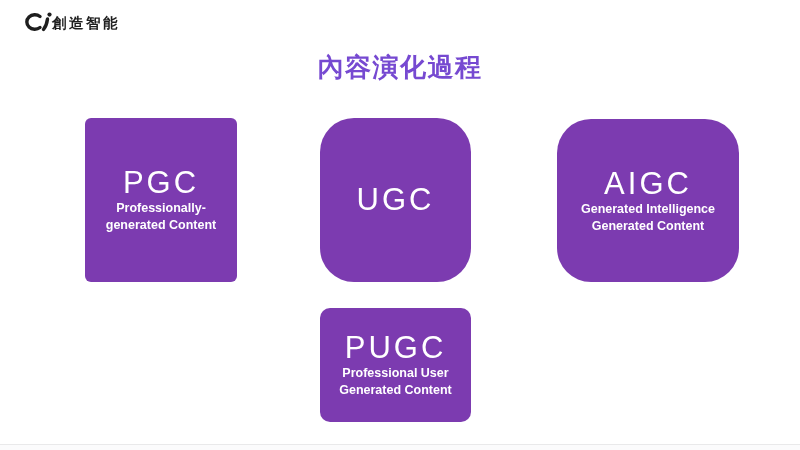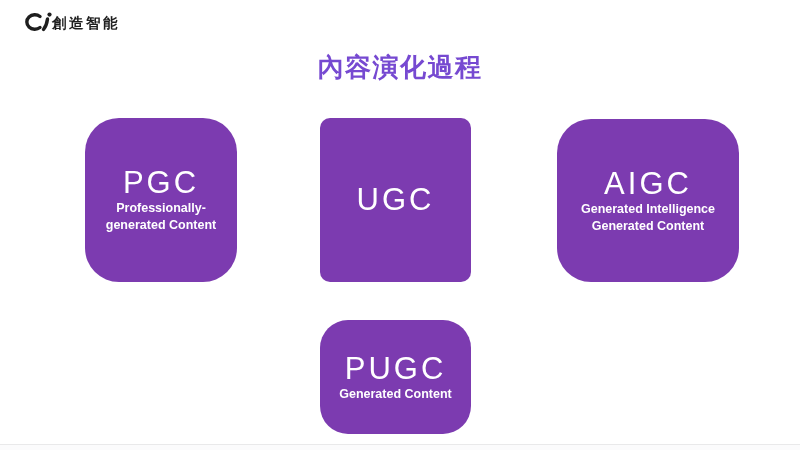--- a/index.html
+++ b/index.html
@@ -51,24 +51,24 @@
     position: absolute;
     background: var(--card-purple);
     border-radius: 34px;
     display: flex;
     flex-direction: column;
     align-items: center;
     justify-content: center;
     color: #ffffff;
     text-align: center;
   }
-  .card-pgc  { left: 85px;  top: 118px; width: 152px; height: 164px; }
-  .card-ugc  { left: 320px; top: 118px; width: 151px; height: 164px; border-radius: 10px; }
+  .card-pgc  { left: 85px;  top: 118px; width: 152px; height: 164px; border-radius: 6px; }
+  .card-ugc  { left: 320px; top: 118px; width: 151px; height: 164px; }
   .card-aigc { left: 557px; top: 119px; width: 182px; height: 163px; }
-  .card-pugc { left: 320px; top: 320px; width: 151px; height: 114px; border-radius: 28px; }
+  .card-pugc { left: 320px; top: 308px; width: 151px; height: 114px; border-radius: 10px; }
 
   .card-acronym {
     font-size: 31px;
     font-weight: 500;
     letter-spacing: 3px;
     line-height: 1.1;
   }
   .card-sub {
     font-size: 12.5px;
     font-weight: 600;
@@ -125,18 +125,19 @@
   <div class="card-acronym">AIGC</div>
   <div class="card-sub">
     <span>Generated Intelligence</span>
     <span>Generated Content</span>
   </div>
 </div>
 
 <div class="card card-pugc">
   <div class="card-acronym">PUGC</div>
   <div class="card-sub">
+    <span>Professional User</span>
     <span>Generated Content</span>
   </div>
 </div>
 
 <div class="bottom-line"></div>
 <div class="bottom-strip"></div>
 
 </body></html>

